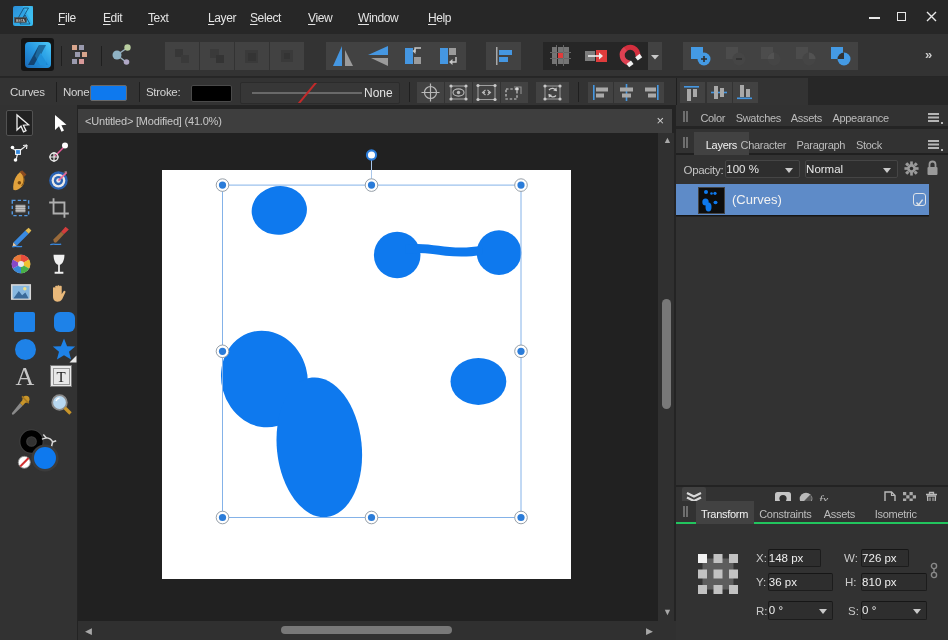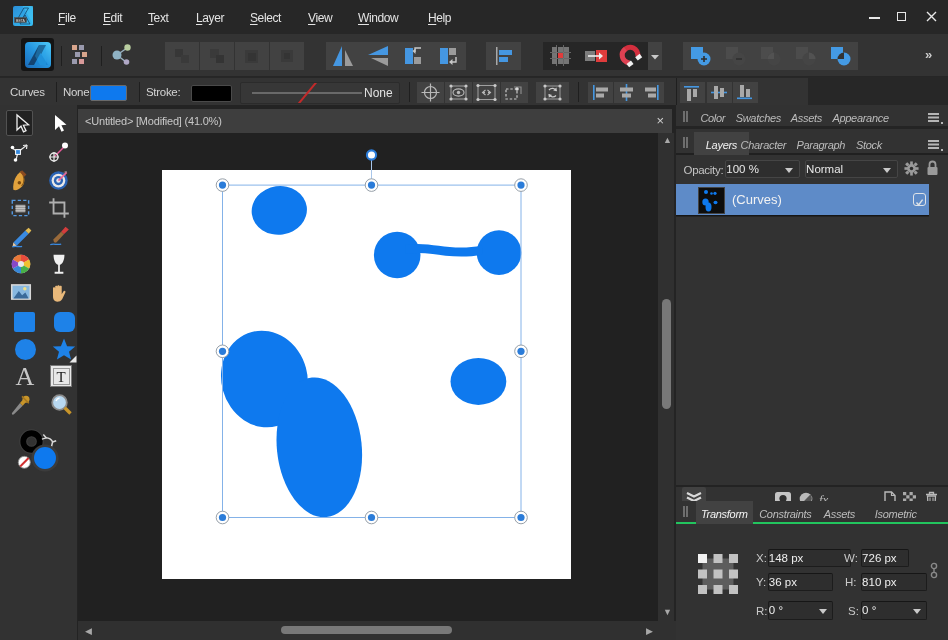--- a/index.html
+++ b/index.html
@@ -26,21 +26,21 @@
 #canvas{position:absolute;left:78px;top:133px;width:598px;height:507px;background:#212121;}
 
 #vscroll{position:absolute;left:580px;top:0px;width:18px;height:488px;background:#303030;}
 #vthumb{position:absolute;left:4px;top:166px;width:9px;height:110px;background:#787878;border-radius:5px;}
 #hscroll{position:absolute;left:0px;top:488px;width:598px;height:19px;background:#303030;}
 #hthumb{position:absolute;left:203px;top:5px;width:171px;height:8px;background:#787878;border-radius:4px;}
 .sarr{position:absolute;font-size:9px;color:#a8a8a8;}
 
 #rightpanel{position:absolute;left:676px;top:105px;width:272px;height:535px;background:#323232;}
 .rp-tabs{position:absolute;left:0;width:272px;height:24px;background:#323232;border-bottom:3px solid #242424;}
-.rp-tab{position:absolute;top:0;font-size:11px;color:#bcbcbc;line-height:26px;letter-spacing:-0.3px;font-style:italic;}
+.rp-tab{position:absolute;top:0;font-size:11px;color:#bcbcbc;line-height:26px;letter-spacing:-0.3px;}
 .rp-tab.sel{height:23px;overflow:visible;}
 .rp-tab.sel{color:#f2f2f2;background:#424242;}
 .grip{position:absolute;left:7px;top:6px;width:5px;height:11px;border-left:2px solid #6e6e6e;border-right:2px solid #6e6e6e;}
 .burger{position:absolute;left:252px;top:8px;width:11px;height:1.5px;background:#b5b5b5;box-shadow:0 3.5px 0 #b5b5b5, 0 7px 0 #b5b5b5;}
 .burger:after{content:"";position:absolute;left:12.5px;top:8.5px;width:2px;height:2px;background:#b5b5b5;}
 .field{position:absolute;height:18px;background:#2e2e2e;border:1px solid #1c1c1c;border-top-color:#161616;color:#efefef;font-size:11.5px;line-height:16px;border-radius:2px;}
 .flabel{position:absolute;font-size:11.5px;color:#c8c8c8;}
 </style></head>
 <body>
 <div id="app">
@@ -55,21 +55,21 @@
 <rect width="20" height="20" rx="2" fill="url(#adlg)"></rect>
 <path d="M9.5 0 L20 0 L20 18 Z" fill="#45c8f5" opacity="0.6"></path>
 <path d="M10.8 2 L15.5 2 L8 15 H3.5 Z" fill="none" stroke="#14486e" stroke-width="0.8"></path>
 <path d="M12 9 L17 18 L7 18 Z" fill="none" stroke="#14486e" stroke-width="0.8"></path>
 <rect x="1.5" y="11.5" width="12" height="5" fill="#3a3a3a" stroke="#555" stroke-width="0.5"></rect>
 <text x="7.5" y="15.5" font-size="3.5" fill="#ddd" text-anchor="middle" font-family="Liberation Sans">BETA</text>
 </svg>
 <div class="menu" style="left:58px"><u>F</u>ile</div>
 <div class="menu" style="left:103px"><u>E</u>dit</div>
 <div class="menu" style="left:148px"><u>T</u>ext</div>
-<div class="menu" style="left:196px"><u>L</u>ayer</div>
+<div class="menu" style="left:208px"><u>L</u>ayer</div>
 <div class="menu" style="left:250px"><u>S</u>elect</div>
 <div class="menu" style="left:308px"><u>V</u>iew</div>
 <div class="menu" style="left:358px"><u>W</u>indow</div>
 <div class="menu" style="left:428px"><u>H</u>elp</div>
 <div class="abs" style="left:869px;top:17px;width:11px;height:2px;background:#e8e8e8"></div>
 <div class="abs" style="left:897px;top:12px;width:9px;height:9px;border:1.5px solid #e8e8e8"></div>
 <svg class="abs" style="left:926px;top:11px" width="11" height="11" viewBox="0 0 11 11">
         <path d="M1 1 L10 10 M10 1 L1 10" stroke="#e8e8e8" stroke-width="1.4"></path>
       </svg>
 </div>
@@ -605,21 +605,21 @@
           <rect x="0" y="15.5" width="9" height="9"></rect>
           <rect x="15.5" y="15.5" width="9" height="9"></rect>
           <rect x="31" y="15.5" width="9" height="9"></rect>
           <rect x="0" y="31" width="9" height="9"></rect>
           <rect x="15.5" y="31" width="9" height="9"></rect>
           <rect x="31" y="31" width="9" height="9"></rect>
         </g>
 <rect x="0" y="0" width="9" height="9" fill="#f2f2f2"></rect>
 </svg>
 <div class="flabel" style="left:80px;top:447px">X:</div>
-<div class="field" style="left:91.8px;top:443.9px;width:83px">148 px</div>
+<div class="field" style="left:91.8px;top:443.9px;width:53px">148 px</div>
 <div class="flabel" style="left:168px;top:447px">W:</div>
 <div class="field" style="left:185.1px;top:443.9px;width:48px">726 px</div>
 <div class="flabel" style="left:80px;top:471px">Y:</div>
 <div class="field" style="left:91.8px;top:467.5px;width:65.4px">36 px</div>
 <div class="flabel" style="left:169px;top:471px">H:</div>
 <div class="field" style="left:185.1px;top:467.5px;width:66px">810 px</div>
 <svg class="abs" style="left:254px;top:457px" width="8" height="17" viewBox="0 0 8 17">
         <g fill="none" stroke="#8a8a8a" stroke-width="1.4">
           <circle cx="4" cy="4" r="2.6"></circle>
           <circle cx="4" cy="13" r="2.6"></circle>

